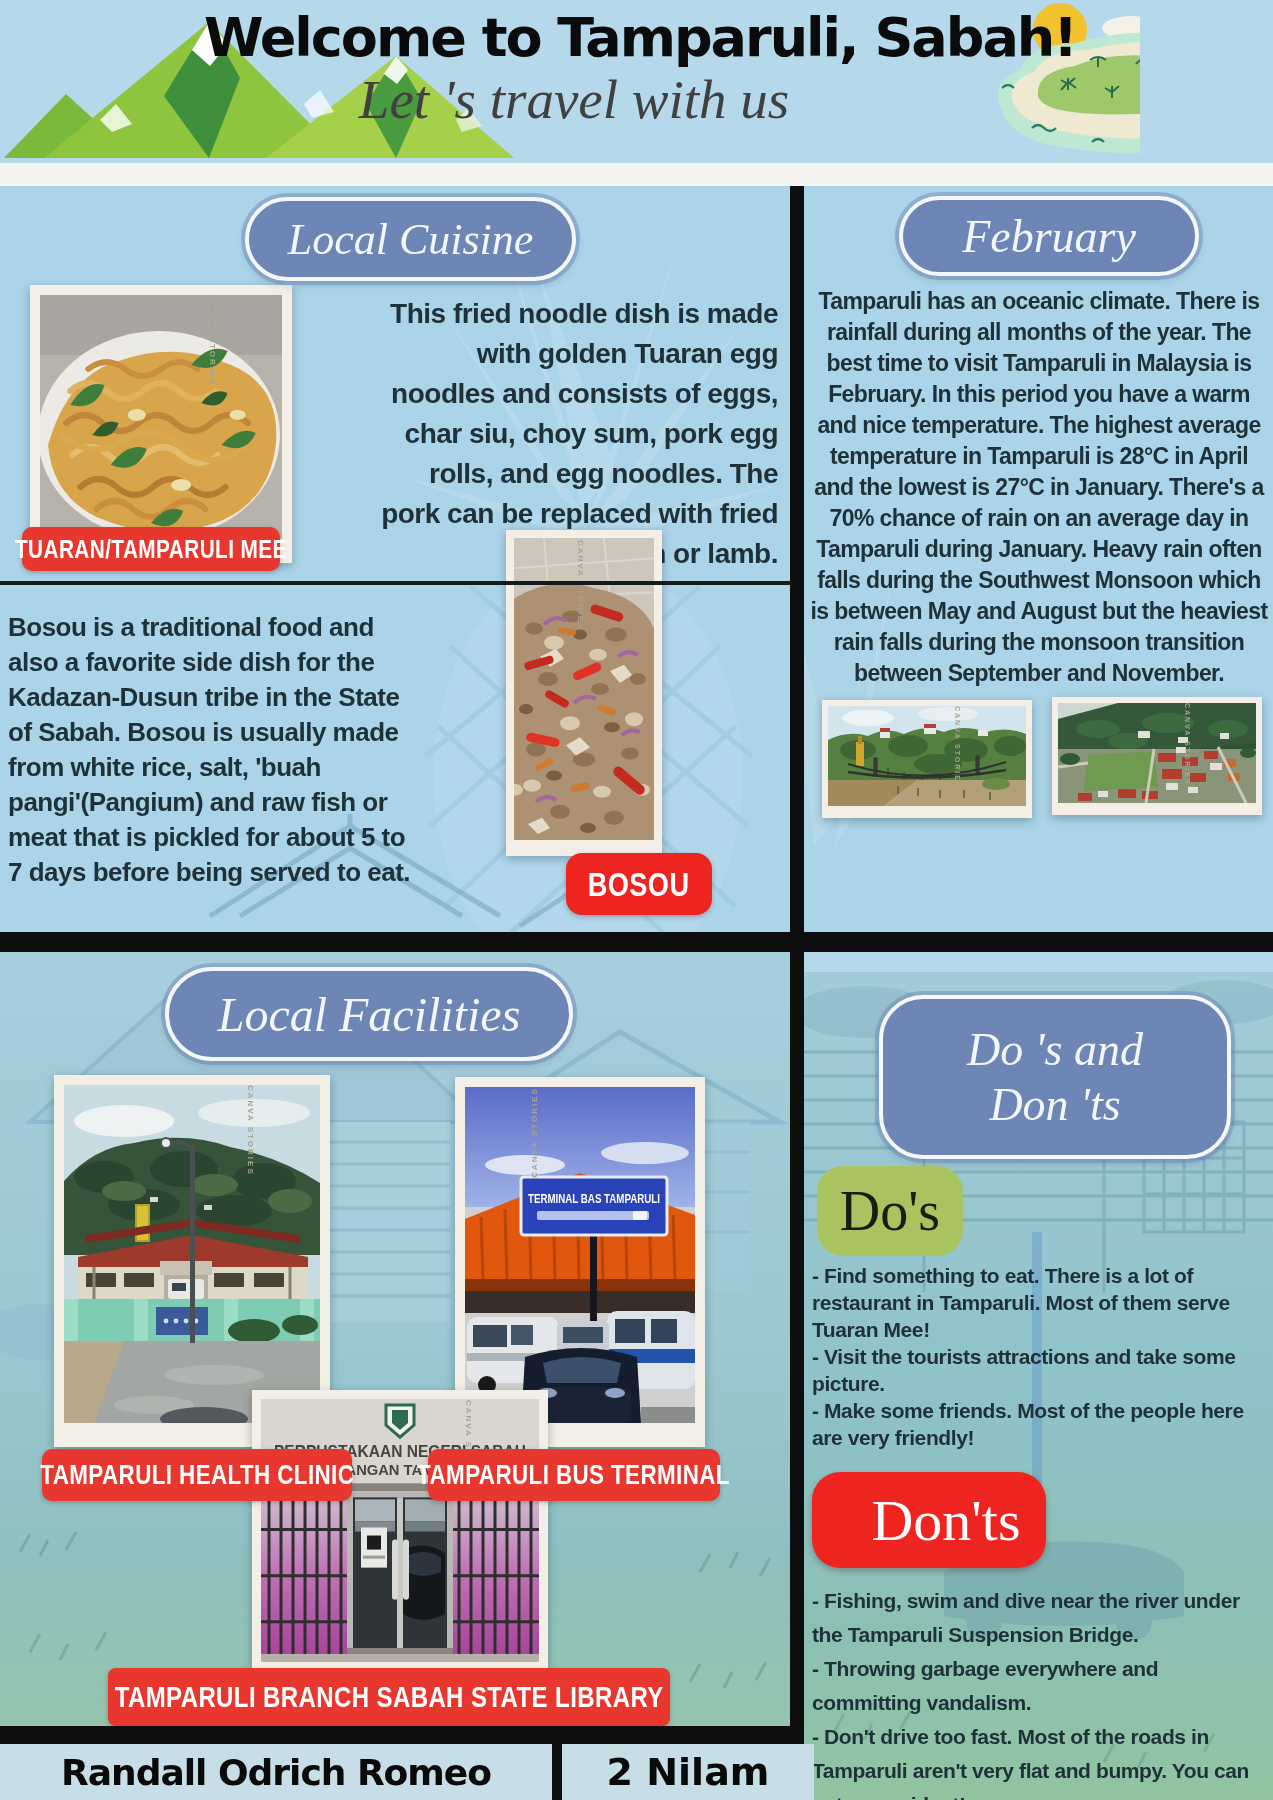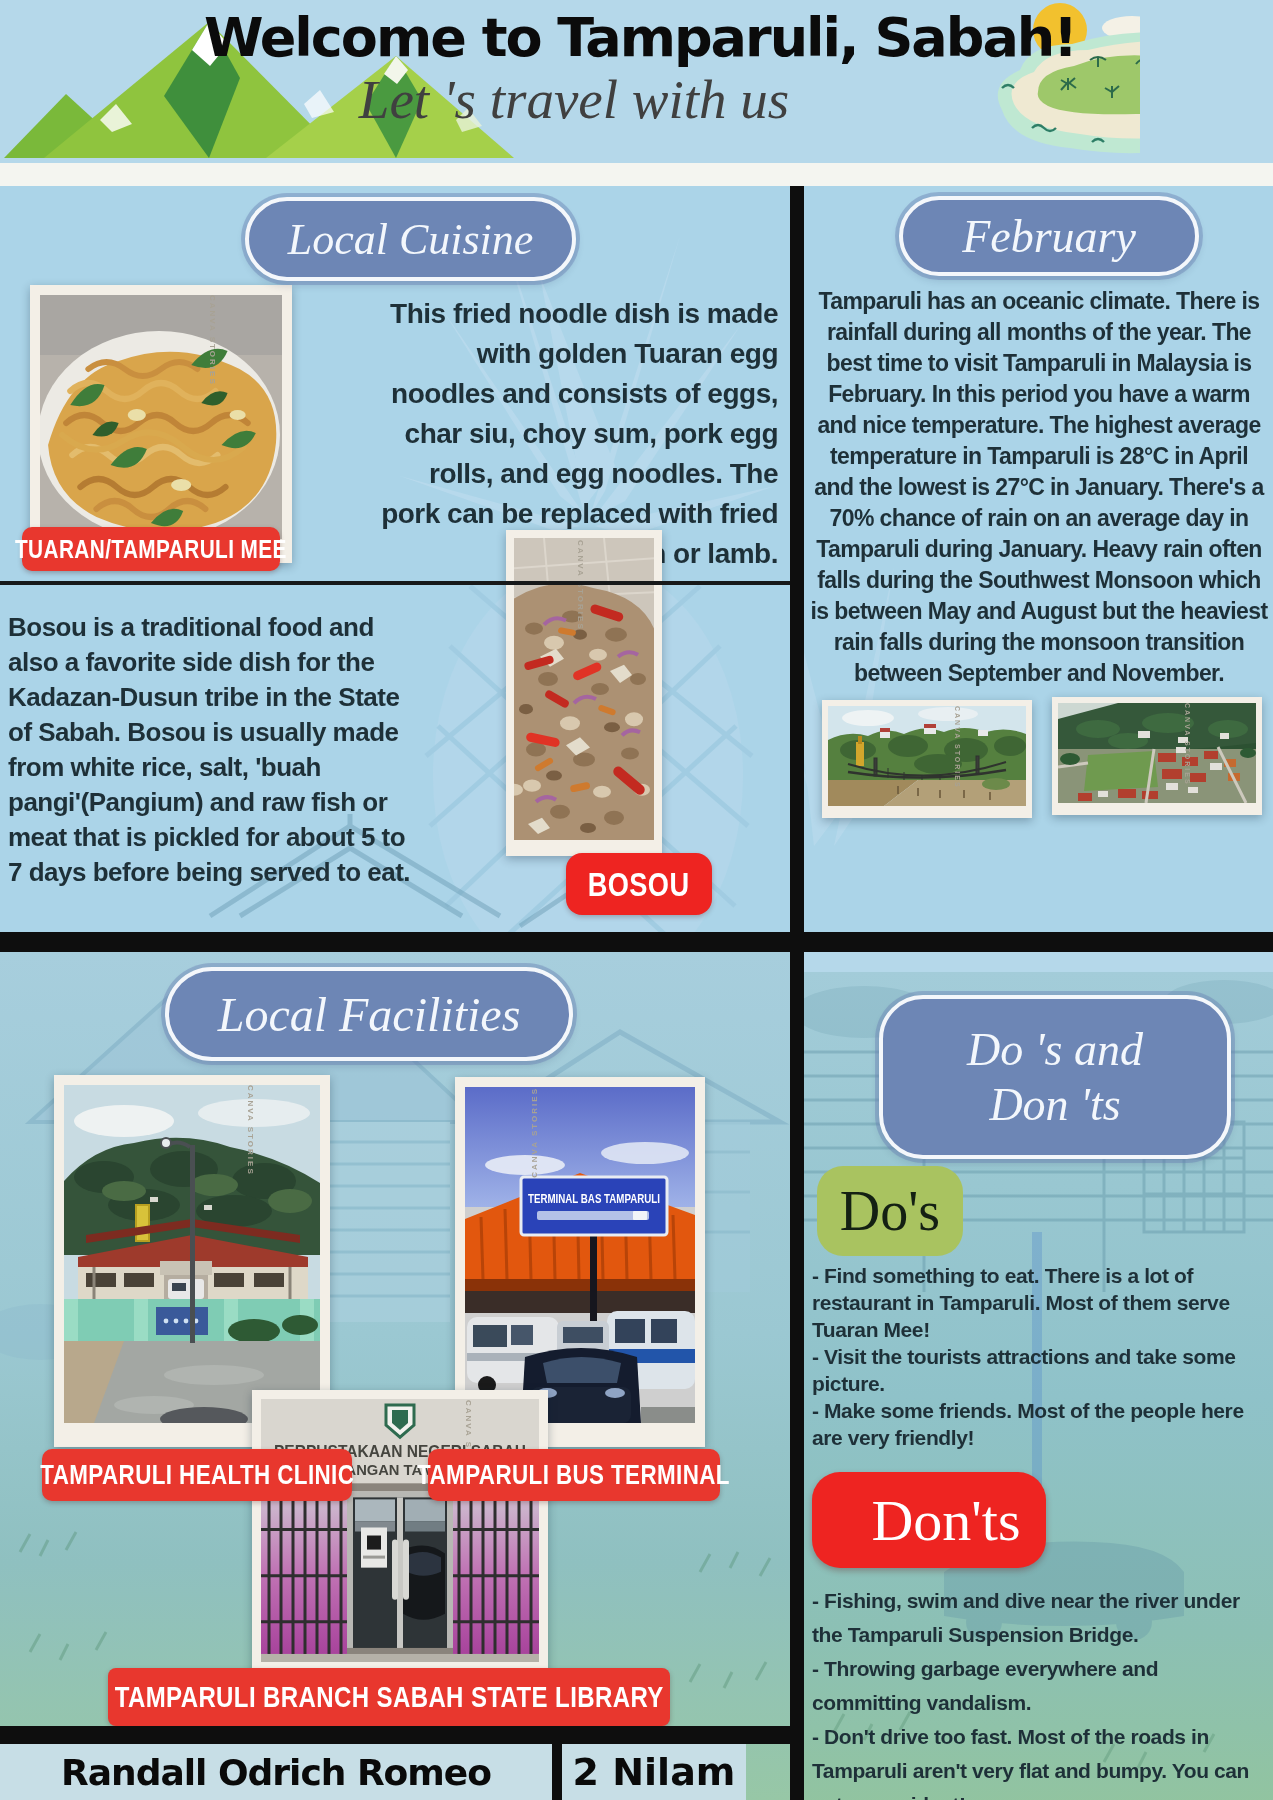--- a/index.html
+++ b/index.html
@@ -57,21 +57,21 @@
              display:flex;align-items:center;justify-content:center;z-index:3;
              font-family:"Liberation Serif",serif;font-size:58px;color:#fff;
              box-shadow:0 3px 6px rgba(90,10,10,.3);padding-left:34px;}
   
   .footer-border{position:absolute;left:0;top:1726px;width:804px;height:18px;background:#0e0e0e;z-index:7;}
   .footer-cell{position:absolute;top:1744px;height:56px;background:#c7dee6;z-index:7;
                display:flex;align-items:center;justify-content:center;
                font-family:"DejaVu Sans",sans-serif;font-weight:bold;color:#0a0a0a;}
   .footer-name{left:0;width:552px;font-size:36px;letter-spacing:-1px;}
   .footer-div{position:absolute;left:552px;top:1744px;width:10px;height:56px;background:#0e0e0e;z-index:7;}
-  .footer-class{left:562px;width:184px;font-size:38px;}
+  .footer-class{left:562px;width:252px;font-size:38px;}
   .wm{position:absolute;z-index:0;}
 </style>
 </head>
 <body>
 
 <div class="poster">
 
   <div class="header">
     <svg class="abs" style="left:0;top:8px;" width="540" height="150" viewBox="0 0 540 150">
       <polygon points="0,150 62,86 132,150" fill="#7ab93a"></polygon>

